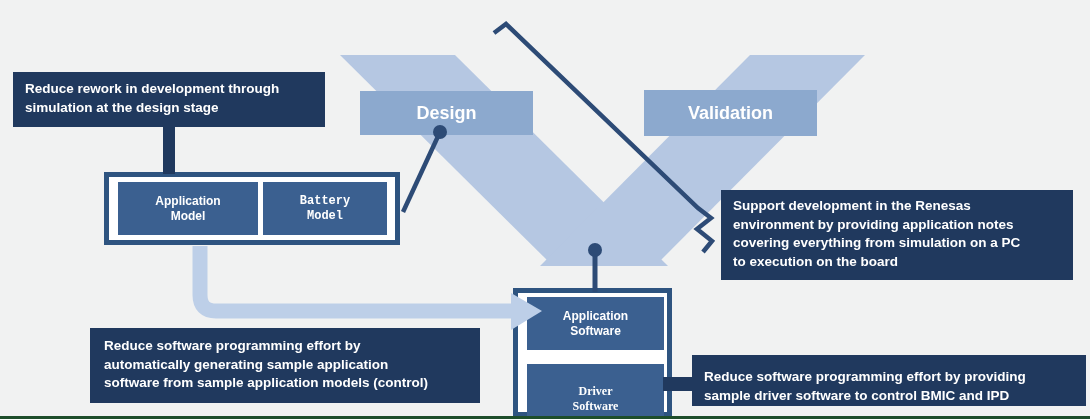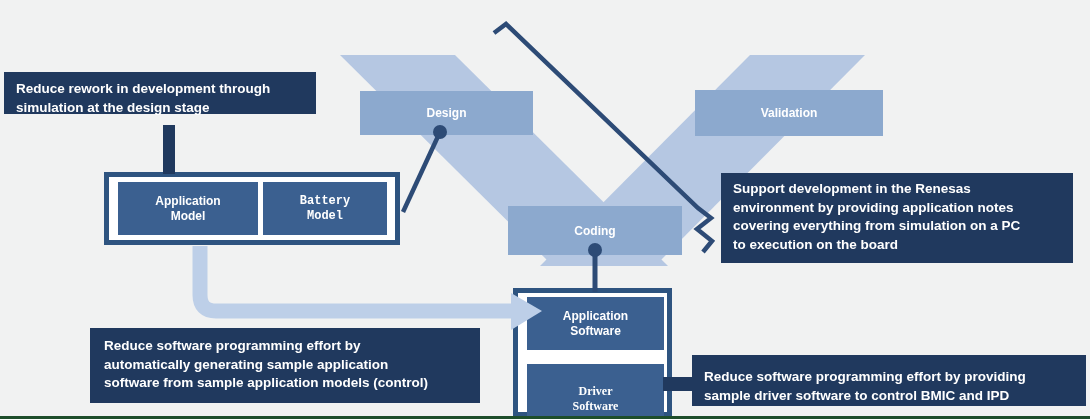--- a/index.html
+++ b/index.html
@@ -12,42 +12,42 @@
   svg.layer{position:absolute;left:0;top:0;pointer-events:none;}
   .z1{z-index:1;} .z3{z-index:3;}
 
   .note{
     position:absolute;z-index:2;background:#20395e;color:#ffffff;
     font-size:13.5px;line-height:1.38;white-space:pre-line;
     box-sizing:border-box;
   }
   .phase{
     position:absolute;z-index:2;background:#8ca9ce;color:#ffffff;
-    font-size:12px;display:flex;align-items:center;justify-content:center;
+    font-size:18px;display:flex;align-items:center;justify-content:center;
     text-align:center;box-sizing:border-box;
   }
   .frame{
     position:absolute;z-index:2;background:#ffffff;
     border:5px solid #2e5480;box-sizing:border-box;
   }
   .chip{
     position:absolute;background:#3b6090;color:#ffffff;
     font-size:12px;line-height:1.25;display:flex;align-items:center;justify-content:center;
     text-align:center;white-space:pre-line;box-sizing:border-box;
   }
   .stem{position:absolute;z-index:3;background:#20395e;}
 
   
-  #note-design{left:4px;top:72px;width:312px;height:42px;padding:8px 12px;}
-  #note-validation{left:721px;top:173px;width:352px;height:90px;padding:7px 12px;}
+  #note-design{left:13px;top:72px;width:312px;height:55px;padding:8px 12px;}
+  #note-validation{left:721px;top:190px;width:352px;height:90px;padding:7px 12px;}
   #note-autocode{left:90px;top:328px;width:390px;height:75px;padding:9px 14px;}
   #note-driver{left:692px;top:355px;width:394px;height:51px;padding:13px 12px;}
 
   #phase-design{left:360px;top:91px;width:173px;height:44px;}
-  #phase-validation{left:695px;top:90px;width:188px;height:46px;}
+  #phase-validation{left:644px;top:90px;width:173px;height:46px;}
   #phase-coding{left:508px;top:206px;width:174px;height:49px;}
 
   #models-frame{left:104px;top:172px;width:296px;height:73px;}
   #chip-app-model{left:9px;top:5px;width:140px;height:53px;}
   #chip-battery-model{left:154px;top:5px;width:124px;height:53px;font-family:Liberation Mono, monospace;}
 
   #software-frame{left:513px;top:288px;width:159px;height:129px;}
   #chip-app-software{left:9px;top:4px;width:137px;height:53px;}
   #chip-driver-software{left:9px;top:71px;width:137px;height:69px;font-family:Liberation Serif, serif;}
 
@@ -73,21 +73,20 @@
 covering everything from simulation on a PC
 to execution on the board</div>
   <div class="note" id="note-autocode">Reduce software programming effort by
 automatically generating sample application
 software from sample application models (control)</div>
   <div class="note" id="note-driver">Reduce software programming effort by providing
 sample driver software to control BMIC and IPD</div>
 
   <div class="phase" id="phase-design">Design</div>
   <div class="phase" id="phase-validation">Validation</div>
-  <div class="phase" id="phase-coding">Coding</div>
 
   <div class="frame" id="models-frame">
     <div class="chip" id="chip-app-model">Application
 Model</div>
     <div class="chip" id="chip-battery-model">Battery
 Model</div>
   </div>
 
   <div class="frame" id="software-frame">
     <div class="chip" id="chip-app-software">Application

